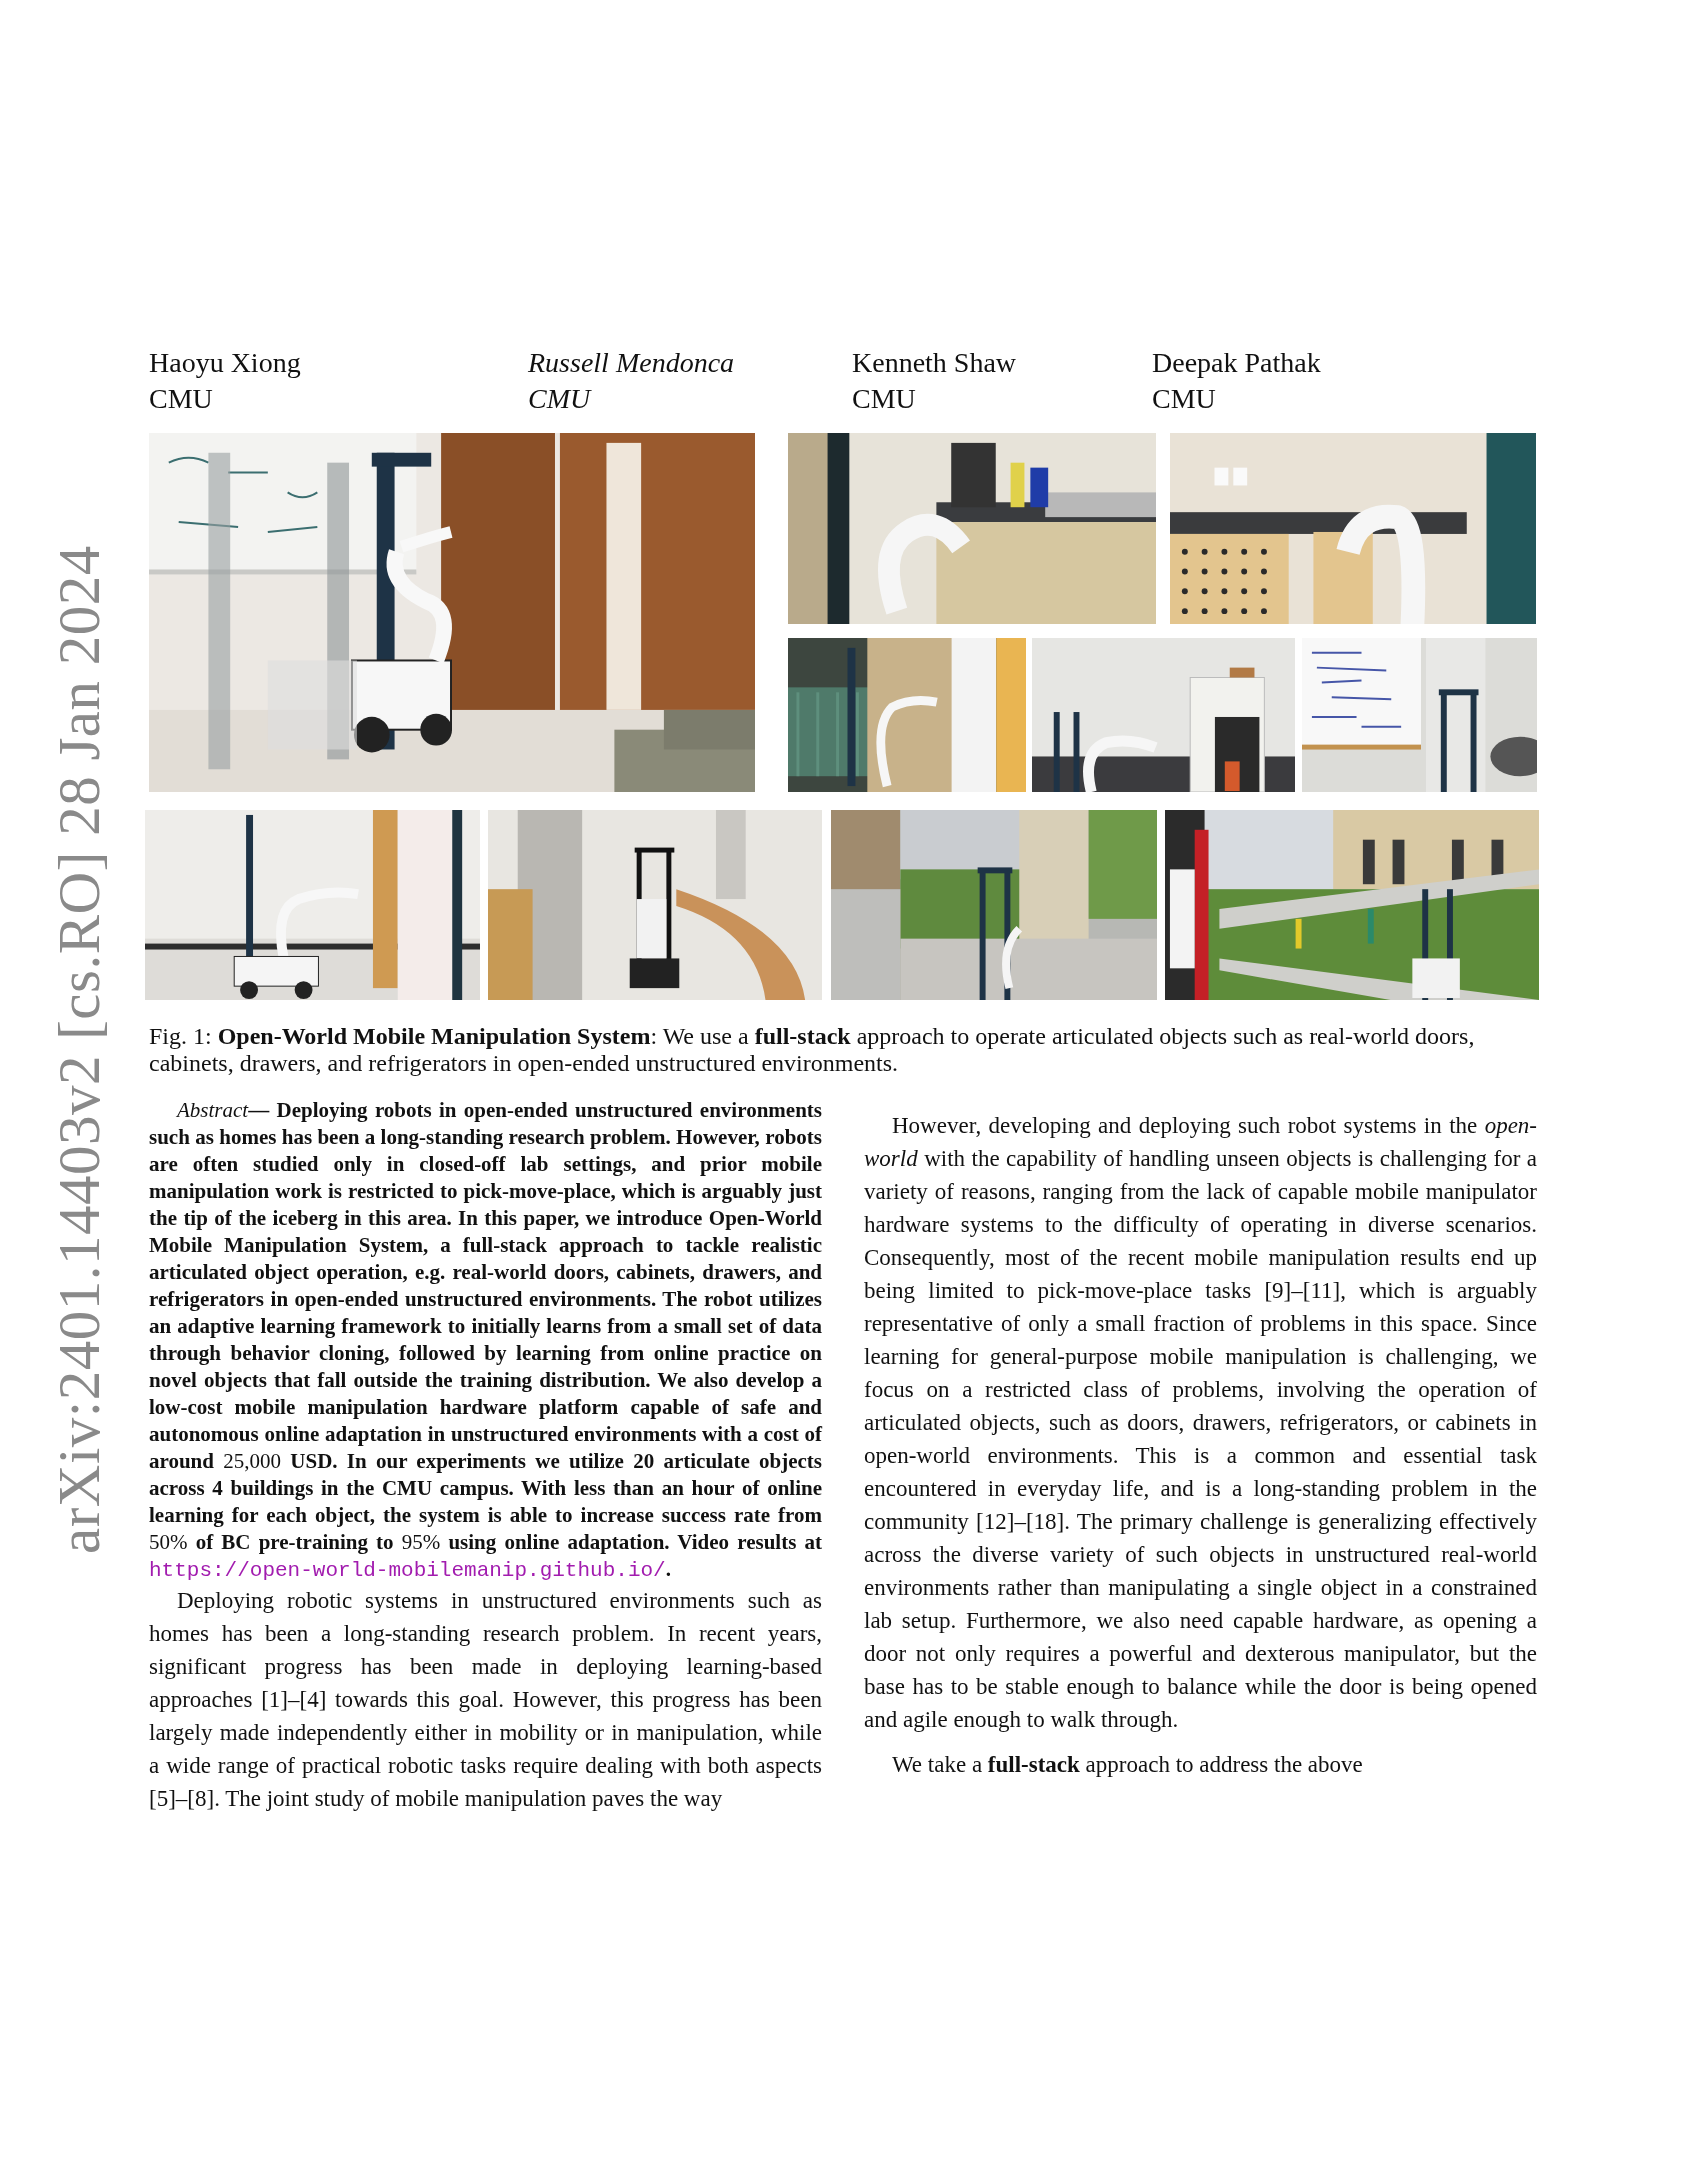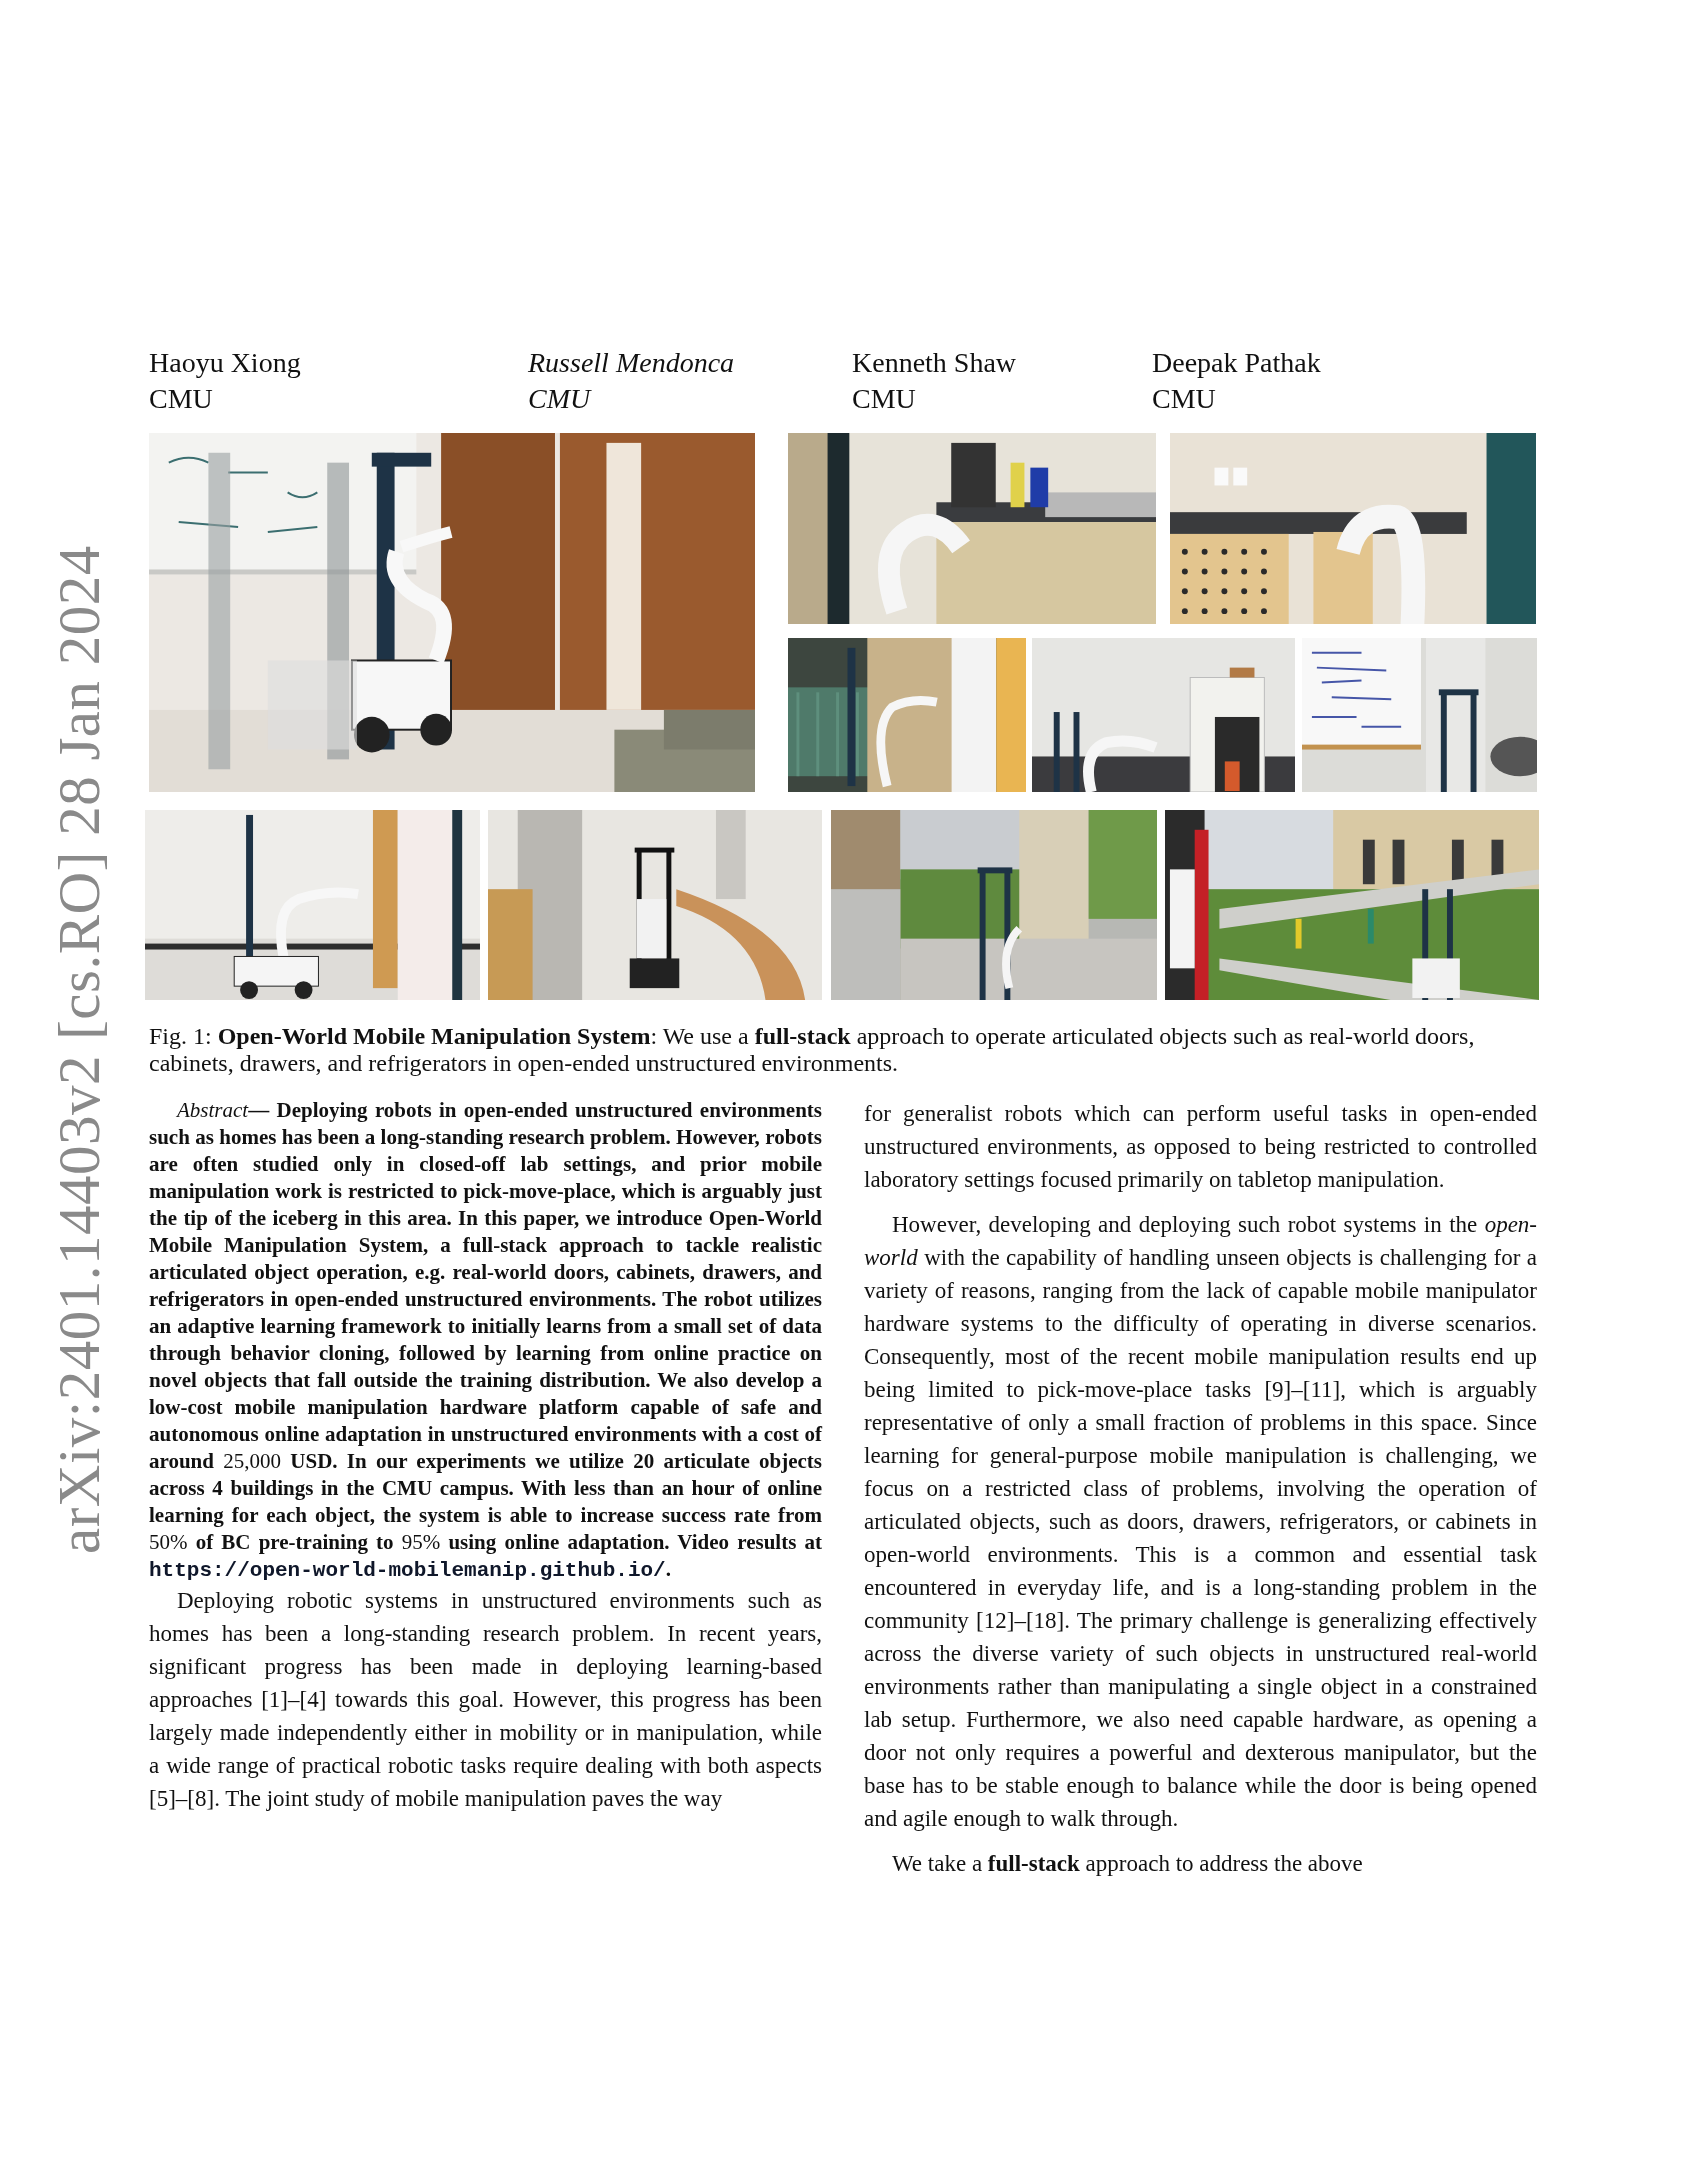--- a/index.html
+++ b/index.html
@@ -21,21 +21,21 @@
   .fig svg { width:100%; height:100%; display:block; }
 
   .caption { position:absolute; left:149px; top:1023px; width:1390px; font-size:24px; line-height:27px; }
 
   .col { position:absolute; width:673px; font-size:23px; line-height:33px; text-align:justify; }
   .col p { margin:0; }
   .indent { text-indent:28px; }
   .abstract { font-weight:bold; font-size:21px; line-height:27px; }
   .abstract i { font-weight:normal; }
   .abstract .num { font-weight:normal; }
-  .link { font-family:"Liberation Mono", "DejaVu Sans Mono", monospace; color:#0f172a; font-weight:bold; font-size:21px;margin-top:26px; }
+  .link { font-family:"Liberation Mono", "DejaVu Sans Mono", monospace; color:#a21caf; font-weight:normal; font-size:21px;margin-top:26px; }
   .sechead { text-align:center; font-size:22px; margin:26px 0 16px 0; letter-spacing:0.5px; }
   .sc-big { font-size:22px; }
   .sc-small { font-size:17px; }
 </style>
 </head>
 <body>
 
 <div class="arxiv-stamp">arXiv:2401.14403v2  [cs.RO]  28 Jan 2024</div>
 
 <div class="title">
@@ -260,17 +260,16 @@
 </div>
 
 <div class="col" style="left:149px; top:1097px;">
   <p class="abstract indent"><i>Abstract</i><span>—</span><span> Deploying robots in open-ended unstructured environments such as homes has been a long-standing research problem. However, robots are often studied only in closed-off lab settings, and prior mobile manipulation work is restricted to pick-move-place, which is arguably just the tip of the iceberg in this area. In this paper, we introduce Open-World Mobile Manipulation System, a full-stack approach to tackle realistic articulated object operation, e.g. real-world doors, cabinets, drawers, and refrigerators in open-ended unstructured environments. The robot utilizes an adaptive learning framework to initially learns from a small set of data through behavior cloning, followed by learning from online practice on novel objects that fall outside the training distribution. We also develop a low-cost mobile manipulation hardware platform capable of safe and autonomous online adaptation in unstructured environments with a cost of around </span><span class="num">25,000</span><span> USD. In our experiments we utilize 20 articulate objects across 4 buildings in the CMU campus. With less than an hour of online learning for each object, the system is able to increase success rate from </span><span class="num">50%</span><span> of BC pre-training to </span><span class="num">95%</span><span> using online adaptation. Video results at </span><span class="link">https://open-world-mobilemanip.github.io/</span><span>.</span></p>
 
 
   <p class="indent">Deploying robotic systems in unstructured environments such as homes has been a long-standing research problem. In recent years, significant progress has been made in deploying learning-based approaches [1]–[4] towards this goal. However, this progress has been largely made independently either in mobility or in manipulation, while a wide range of practical robotic tasks require dealing with both aspects [5]–[8]. The joint study of mobile manipulation paves the way</p>
 </div>
 
 <div class="col" style="left:864px; top:1097px;">
-  <p>for generalist robots which can perform useful tasks in open-ended unstructured environments, as opposed to being restricted to controlled laboratory settings focused primarily on tabletop manipulation.</p>
   <p class="indent" style="margin-top:12px;"><span>However, developing and deploying such robot systems in the </span><i>open-world</i><span> with the capability of handling unseen objects is challenging for a variety of reasons, ranging from the lack of capable mobile manipulator hardware systems to the difficulty of operating in diverse scenarios. Consequently, most of the recent mobile manipulation results end up being limited to pick-move-place tasks [9]–[11], which is arguably representative of only a small fraction of problems in this space. Since learning for general-purpose mobile manipulation is challenging, we focus on a restricted class of problems, involving the operation of articulated objects, such as doors, drawers, refrigerators, or cabinets in open-world environments. This is a common and essential task encountered in everyday life, and is a long-standing problem in the community [12]–[18]. The primary challenge is generalizing effectively across the diverse variety of such objects in unstructured real-world environments rather than manipulating a single object in a constrained lab setup. Furthermore, we also need capable hardware, as opening a door not only requires a powerful and dexterous manipulator, but the base has to be stable enough to balance while the door is being opened and agile enough to walk through.</span></p>
   <p class="indent" style="margin-top:12px;"><span>We take a </span><b>full-stack</b><span> approach to address the above</span></p>
 </div>
 
 
 </body></html>

